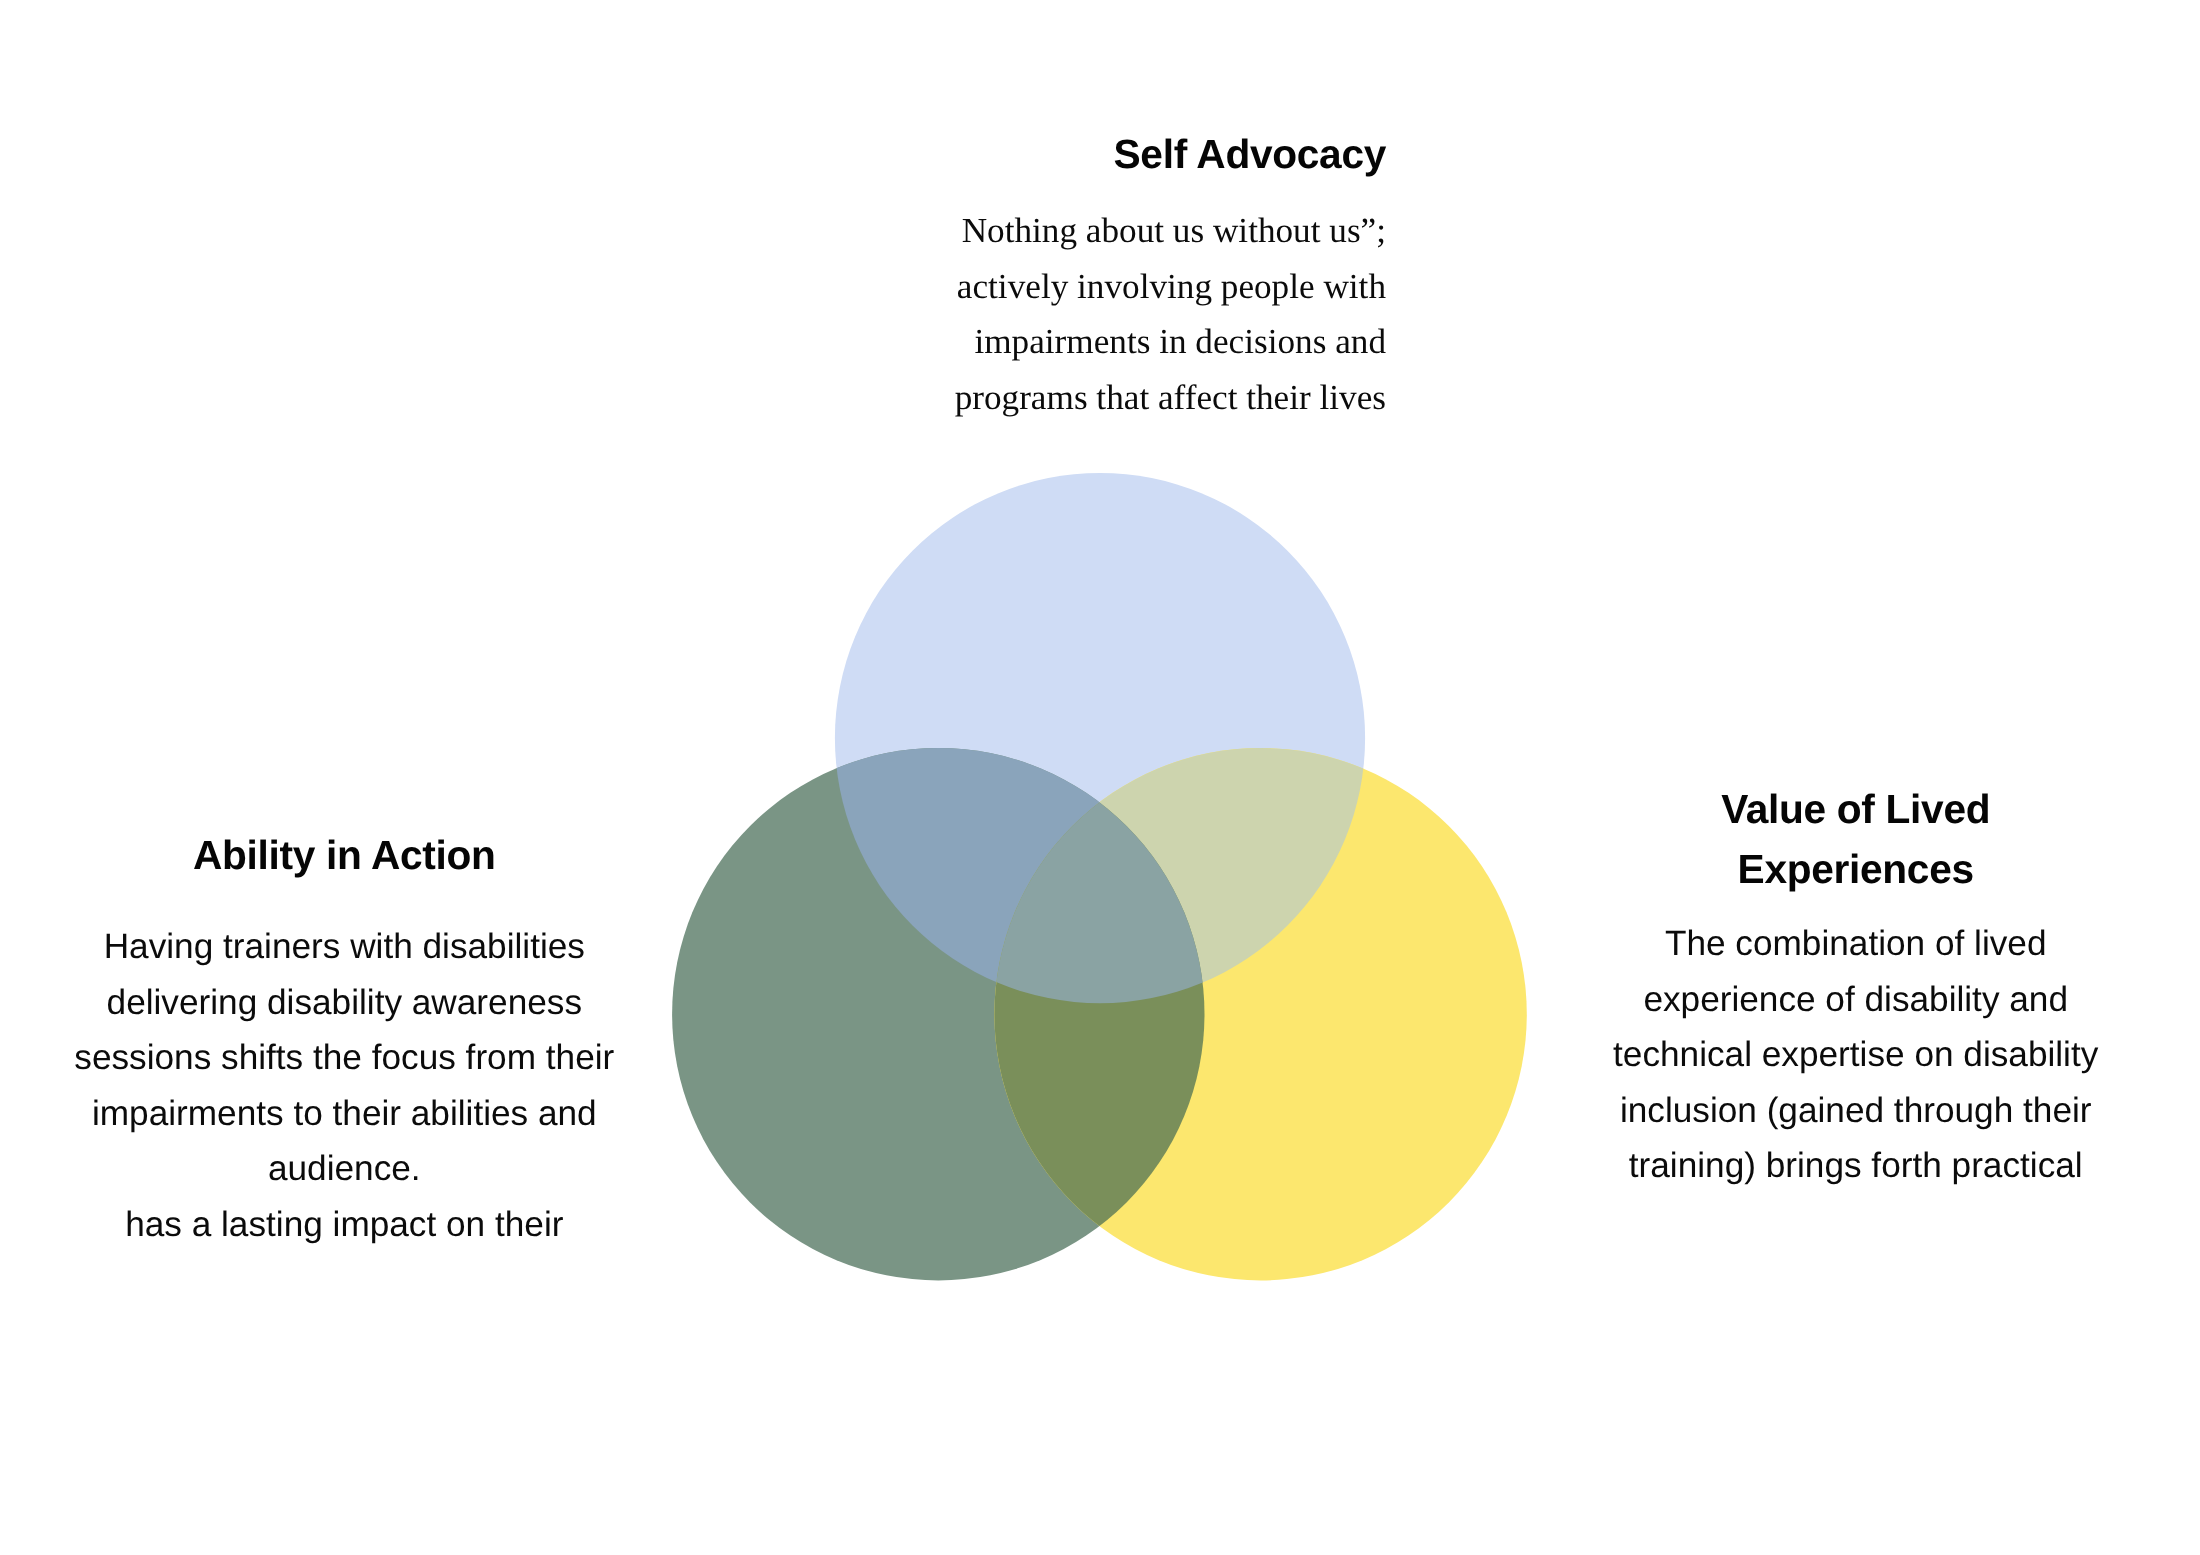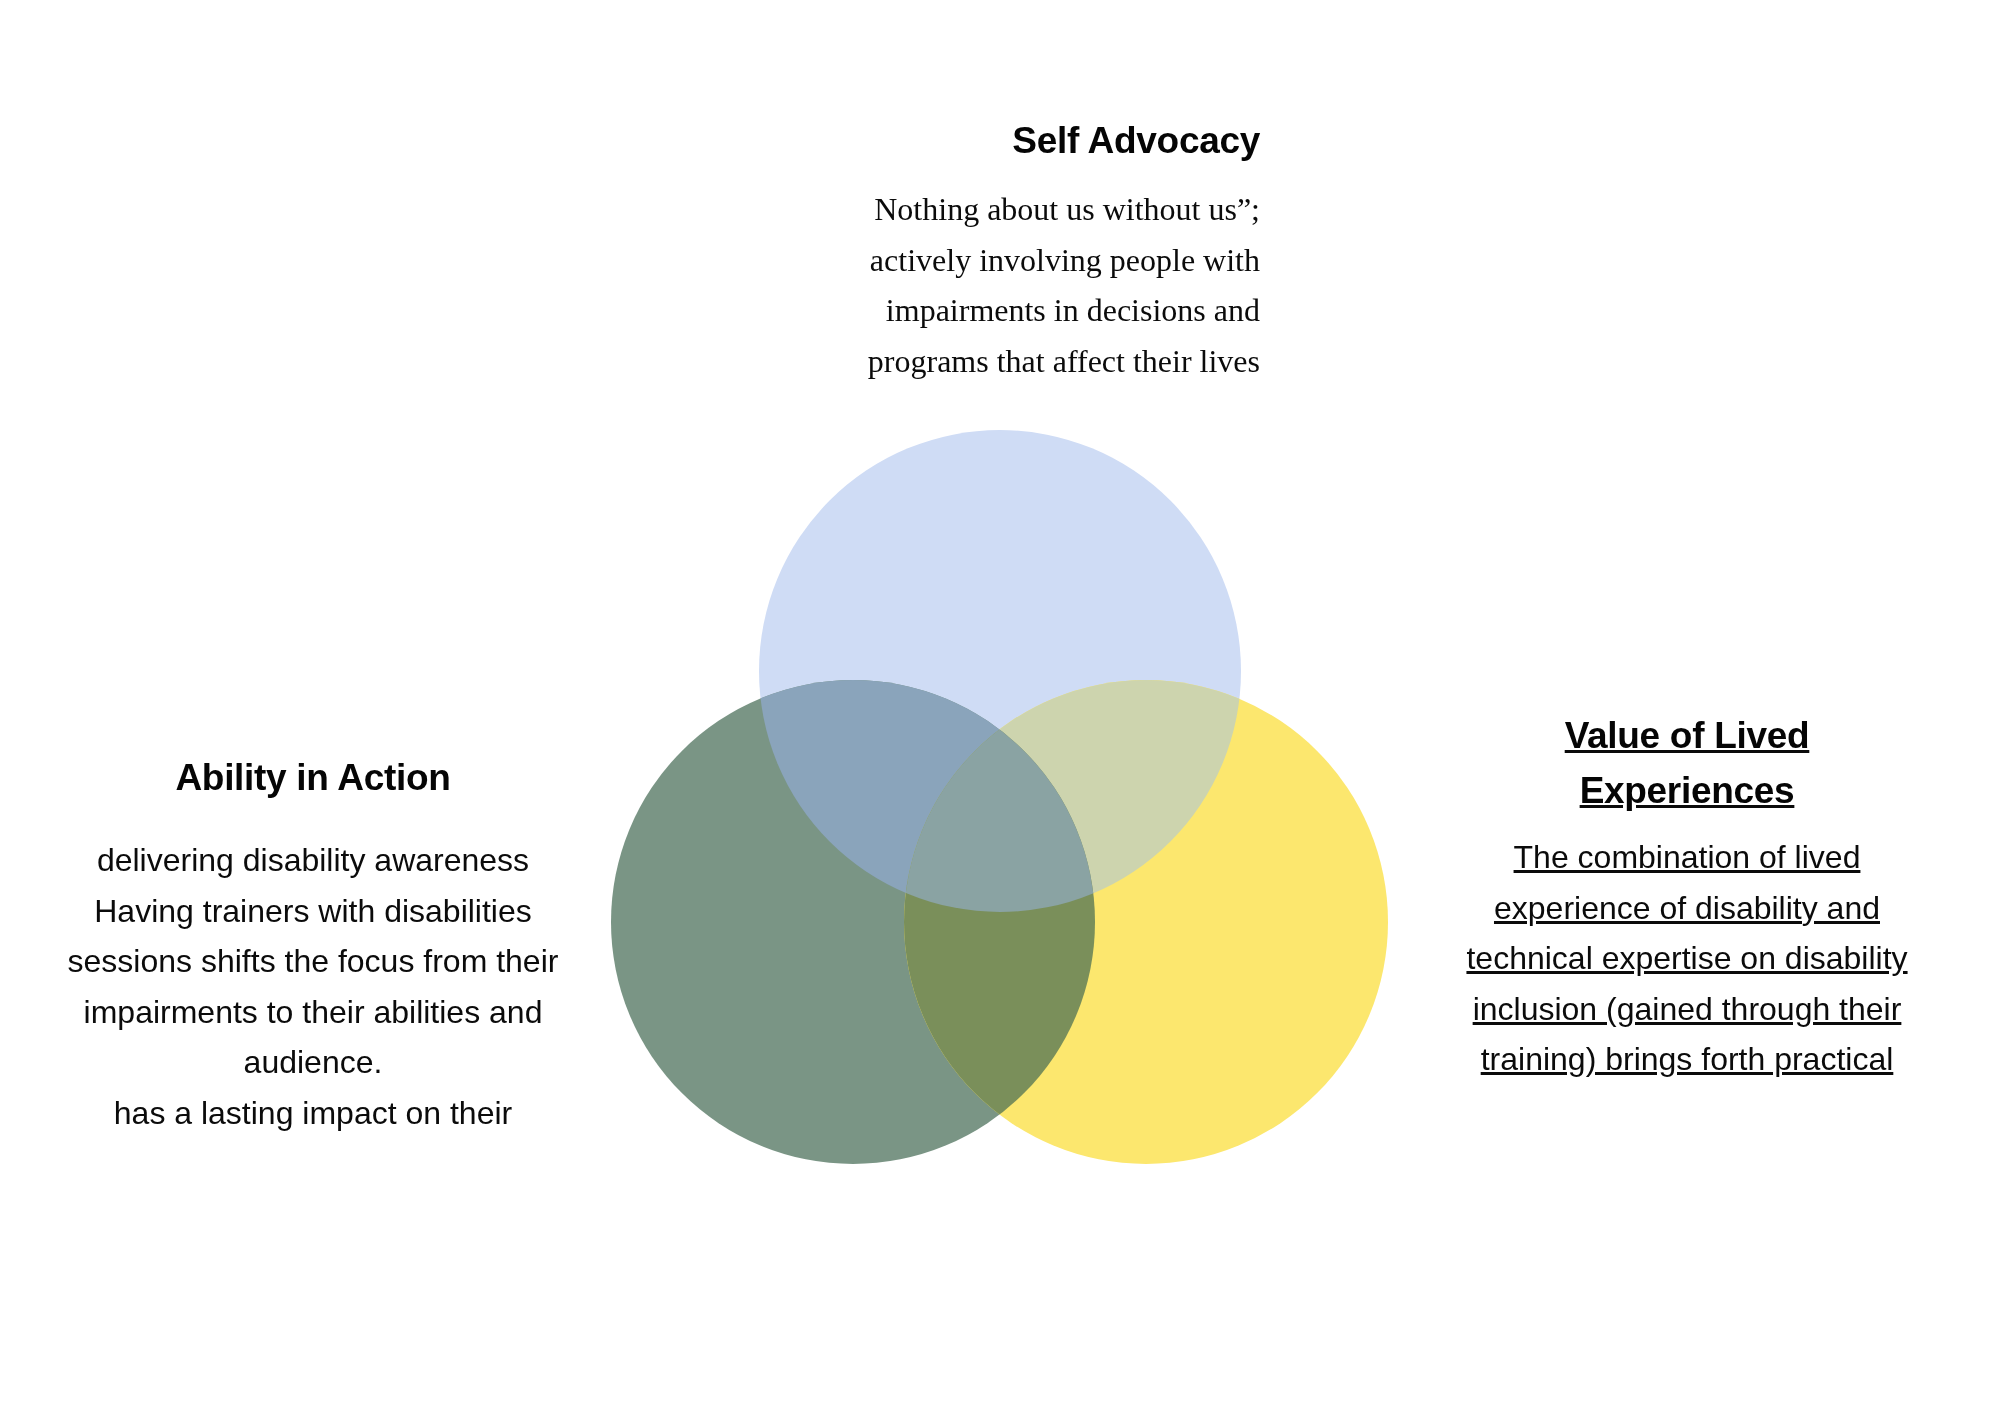--- a/index.html
+++ b/index.html
@@ -51,21 +51,20 @@
     #left-block {
       left: 20px;
       width: 586px;
       top: 750px;
     }
     #left-block .body-text { margin-top: 30px; }
     #right-block {
       left: 1400px;
       width: 574px;
       top: 708px;
-      text-decoration: underline;
     }
     #right-block .body-text { margin-top: 14px; }
     #venn {
       position: absolute;
       left: 0;
       top: 0;
       width: 2000px;
       height: 1414px;
     }
   </style>
@@ -120,22 +119,22 @@
     <span class="line">impairments in decisions and</span>
     <span class="line">programs that affect their lives</span>
   </p>
 </div>
 
 <div id="left-block" class="block">
   <h2 class="title">
     <span class="line">Ability in Action</span>
   </h2>
   <p class="body-text">
+    <span class="line">Having trainers with disabilities</span>
     <span class="line">delivering disability awareness</span>
-    <span class="line">Having trainers with disabilities</span>
     <span class="line">sessions shifts the focus from their</span>
     <span class="line">impairments to their abilities and</span>
     <span class="line">audience.</span>
     <span class="line">has a lasting impact on their</span>
   </p>
 </div>
 
 <div id="right-block" class="block">
   <h2 class="title">
     <span class="line">Value of Lived</span>

